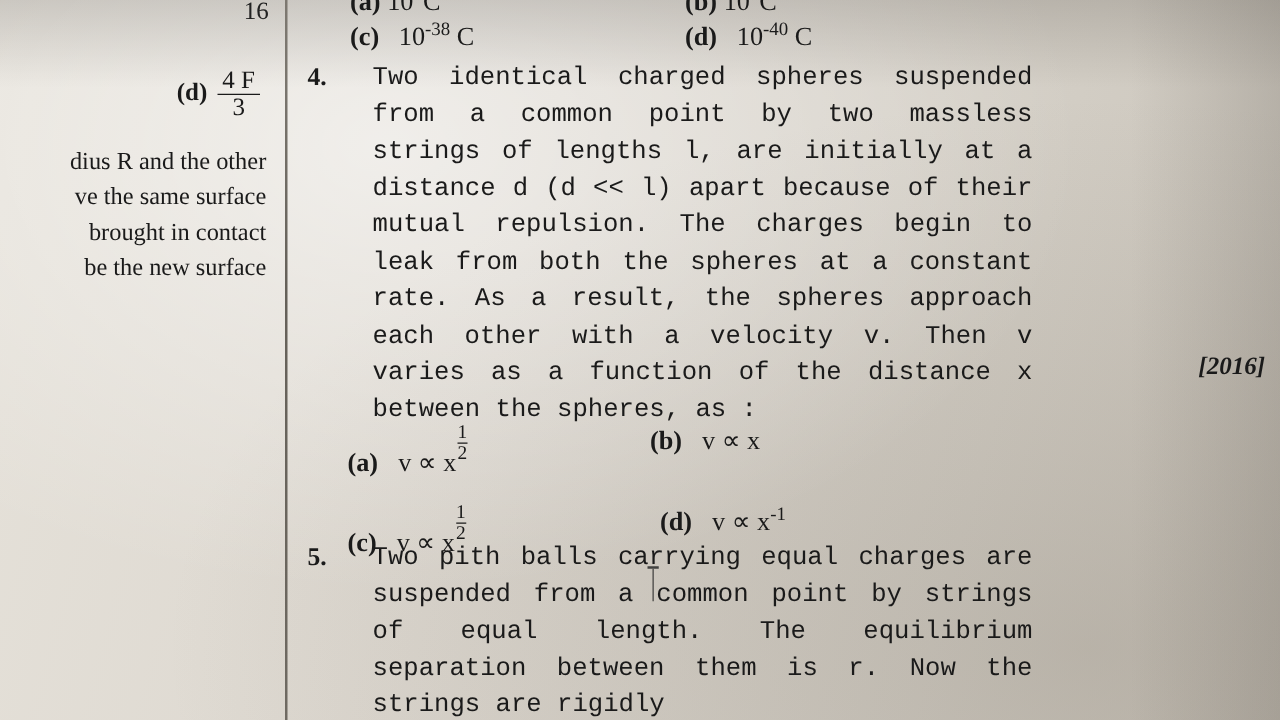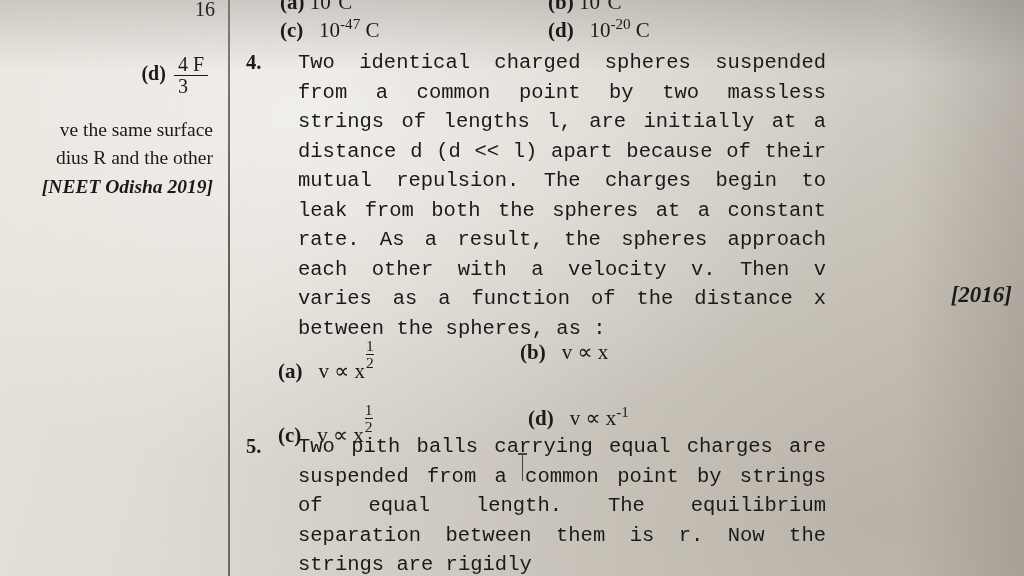--- a/index.html
+++ b/index.html
@@ -67,21 +67,21 @@
     font-size: 20px;
     color: #222;
   }
   .left-top-frag .cut {
     display: inline-block;
     transform: translateY(2px);
   }
   .frac {
     display: inline-block;
     vertical-align: middle;
-    text-align: left;
+    text-align: center;
     line-height: 1.05;
     margin: 0 2px;
   }
   .frac .num { display: block; padding: 0 4px; }
   .frac .den { display: block; border-top: 1.6px solid #1a1a1a; padding: 0 4px; }
   .opt-d-row {
     position: absolute;
     left: 0;
     top: 54px;
     width: 210px;
@@ -164,21 +164,21 @@
   }
   .q4 { top: 48px; }
   .q5 { top: 432px; }
 
   .year-tag {
     position: absolute;
     right: 12px;
     top: 282px;
     font-style: italic;
     font-weight: 700;
-    font-size: 23px;
+    font-size: 20px;
   }
 
   .answers {
     position: absolute;
     left: 46px;
     width: 700px;
     font-size: 21px;
   }
   .ans-row-1 { top: 340px; }
   .ans-row-2 { top: 404px; }
@@ -230,48 +230,49 @@
 
   <div class="left-top-frag">
     <span class="cut">16</span>
   </div>
 
   <div class="opt-d-row">
     <span class="lbl">(d)</span><span class="frac"><span class="num">4 F</span><span class="den">3</span></span>
   </div>
 
   <div class="left-lines">
+    <div>dius R and the other</div>
     <div>ve the same surface</div>
-    <div>dius R and the other</div>
-    <div class="src-tag">[NEET Odisha 2019]</div>
+    <div>brought in contact</div>
+    <div>be the new surface</div>
   </div>
 
 </div>
 
 <div class="right-col">
 
   <div class="clip-row">
     <span class="o" style="left:0px; top:0px;">
       <span class="op-label">(a)</span>
       <span>10</span><sup>–</sup><span>C</span>
     </span>
     <span class="o" style="left:268px; top:0px;">
       <span class="op-label">(b)</span>
       <span>10</span><sup>–</sup><span>C</span>
     </span>
   </div>
 
   <div class="top-opts">
     <span class="o" style="left:0px; top:26px;">
       <span class="op-label">(c)</span>&nbsp;&nbsp;
-      <span>10</span><sup>-47</sup>&nbsp;<span>C</span>
+      <span>10</span><sup>-38</sup>&nbsp;<span>C</span>
     </span>
     <span class="o" style="left:268px; top:26px;">
       <span class="op-label">(d)</span>&nbsp;&nbsp;
-      <span>10</span><sup>-20</sup>&nbsp;<span>C</span>
+      <span>10</span><sup>-40</sup>&nbsp;<span>C</span>
     </span>
   </div>
 
   <div class="q q4">
     <span class="qnum">4.</span>
     <div class="qbody">Two identical charged spheres suspended from a common point by two massless strings of lengths l, are initially at a distance d (d &lt;&lt; l) apart because of their mutual repulsion. The charges begin to leak from both the spheres at a constant rate. As a result, the spheres approach each other with a velocity v. Then v varies as a function of the distance x between the spheres, as :</div>
   </div>
 
   <div class="year-tag">[2016]</div>
 

